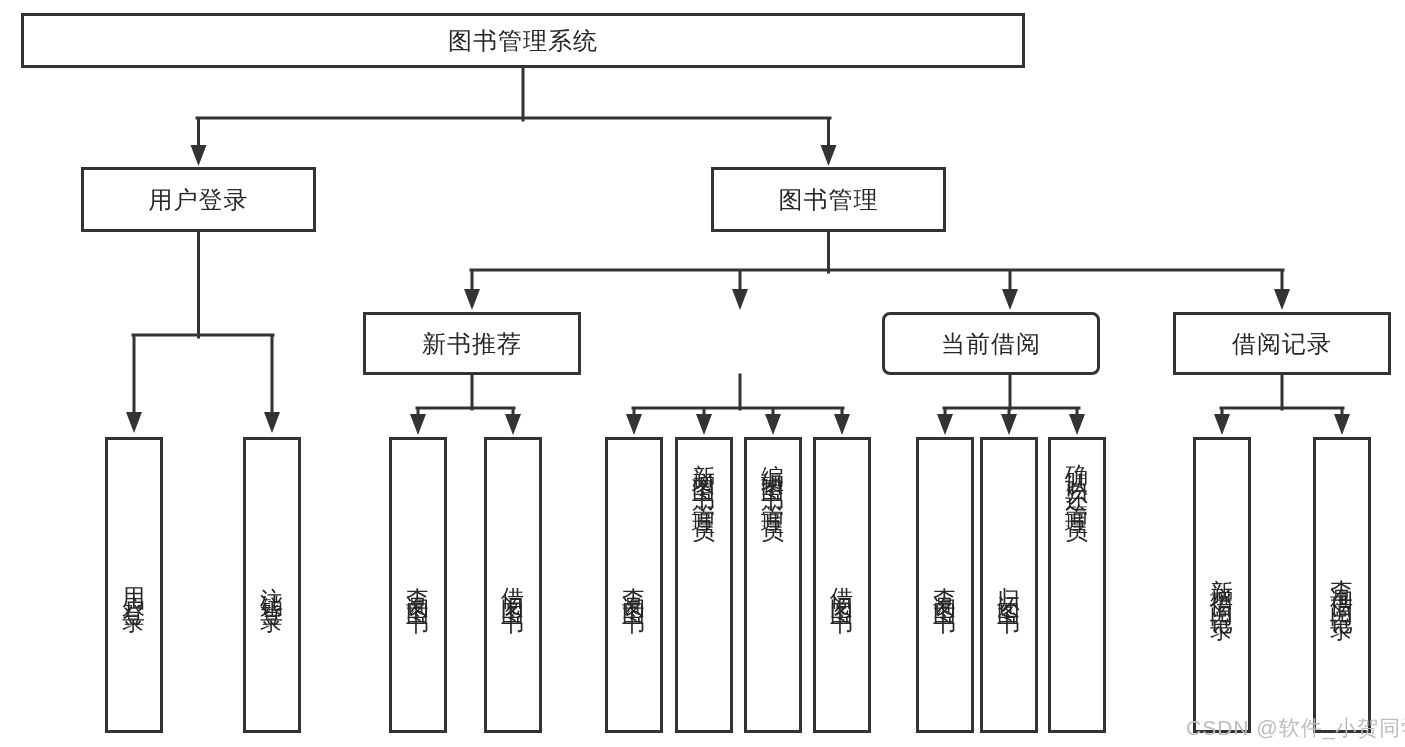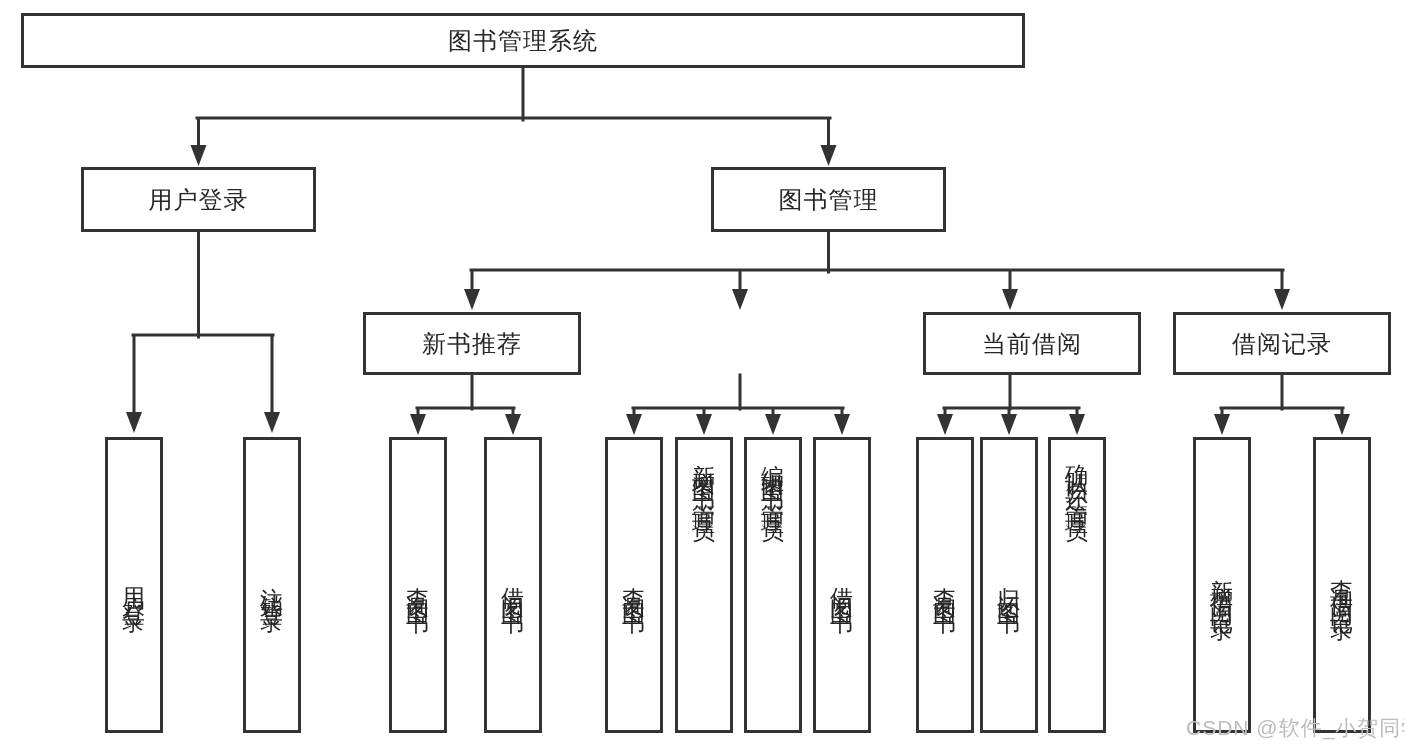--- a/index.html
+++ b/index.html
@@ -82,21 +82,21 @@
              M937 414H953L945 435Z M1001 414H1017L1009 435Z M1069 414H1085L1077 435Z
              M1214 414H1230L1222 435Z M1334 414H1350L1342 435Z"></path>
   </svg>
 
   <div class="node root">图书管理系统</div>
 
   <div class="node lvl2" style="left:81px;">用户登录</div>
   <div class="node lvl3" style="left:363px;">新书推荐</div>
 
   <div class="node lvl2" style="left:711px;">图书管理</div>
-  <div class="node lvl3" style="left:923px;">当前借阅</div>
+  <div class="node lvl3" style="left:882px;border-radius:8px;">当前借阅</div>
   <div class="node lvl3" style="left:1173px;">借阅记录</div>
 
   <div class="leaf" style="left:105px;">用户登录</div>
   <div class="leaf" style="left:243px;">注销登录</div>
 
   <div class="leaf" style="left:389px;">查询图书</div>
   <div class="leaf" style="left:484px;">借阅图书</div>
 
   <div class="leaf" style="left:605px;">查询图书</div>
   <div class="leaf top" style="left:675px;">新增图书（管理员）</div>

